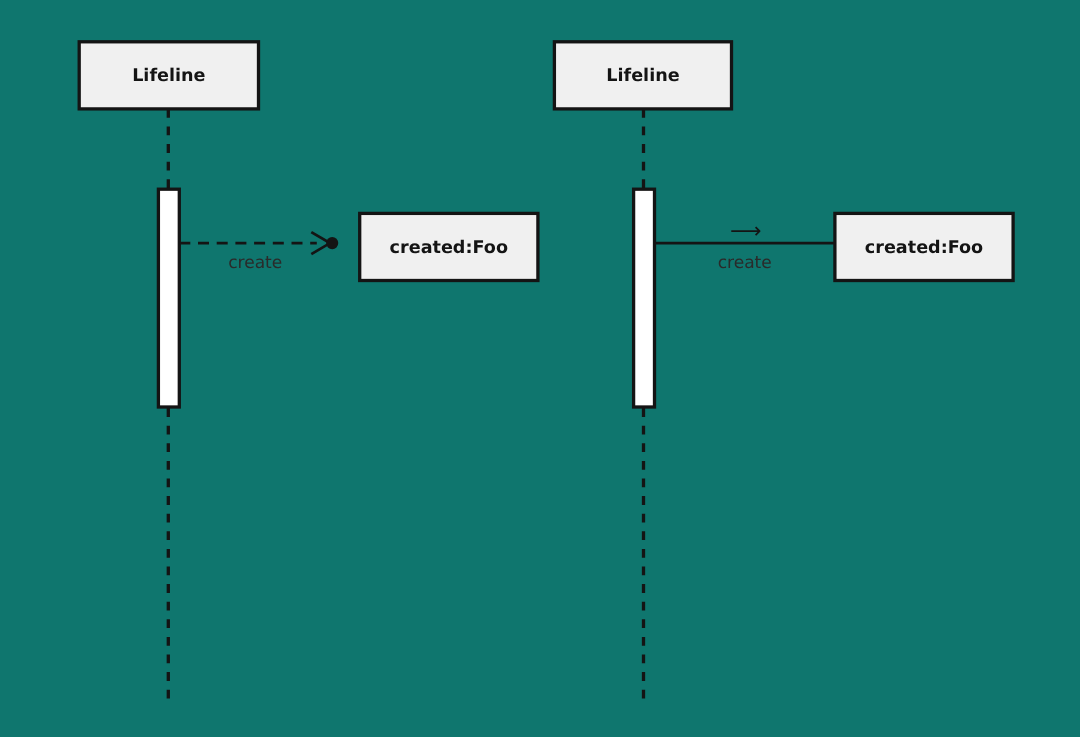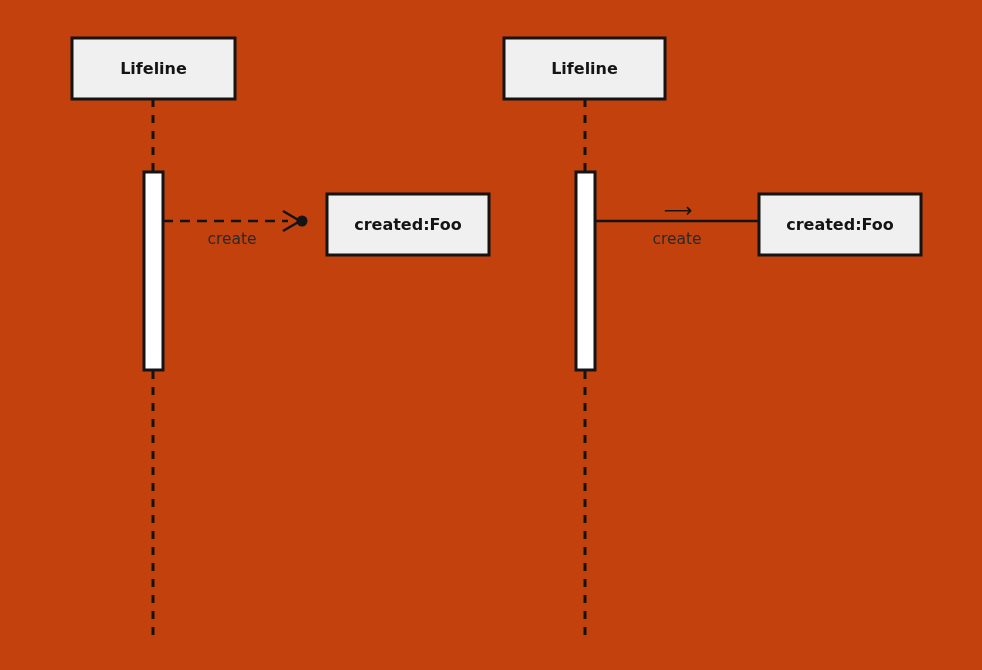--- a/index.html
+++ b/index.html
@@ -11,21 +11,21 @@
     width: 982px;
     height: 670px;
     background: #f0f0f0;
     font-family: "DejaVu Sans", sans-serif;
     overflow: hidden;
   }
   #diagram-canvas {
     position: relative;
     width: 982px;
     height: 670px;
-    background: #c2410c;
+    background: #0f766e;
   }
   #diagram-svg {
     position: absolute;
     top: 0;
     left: 0;
     width: 982px;
     height: 670px;
     display: block;
   }
   .box-label {

